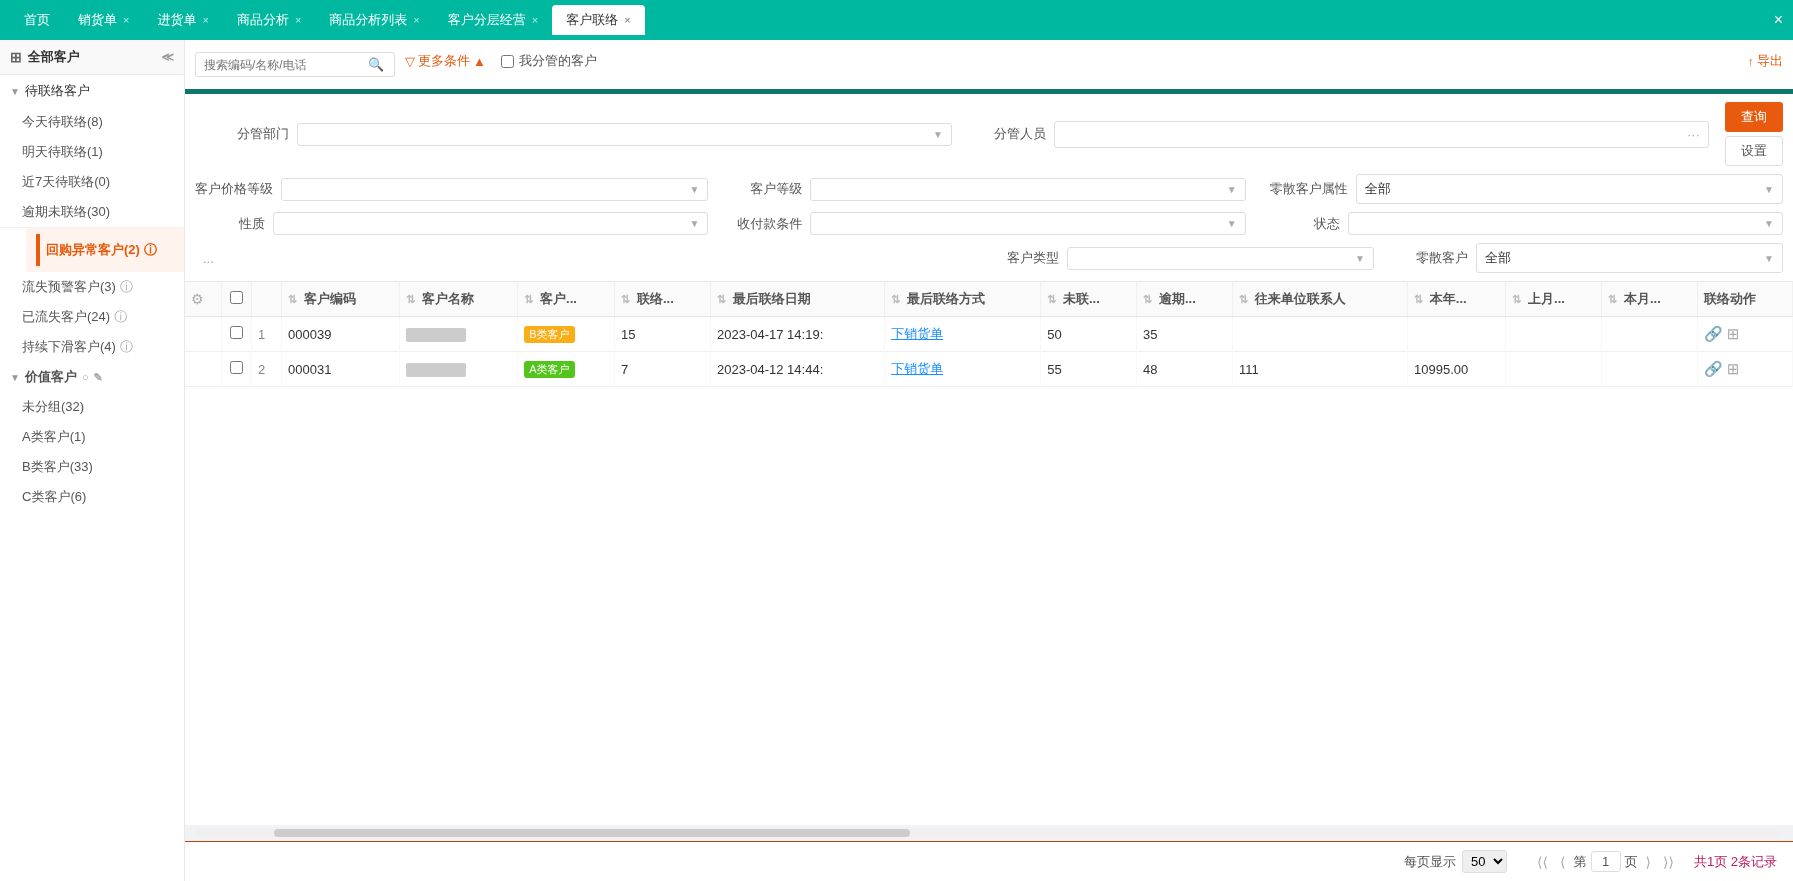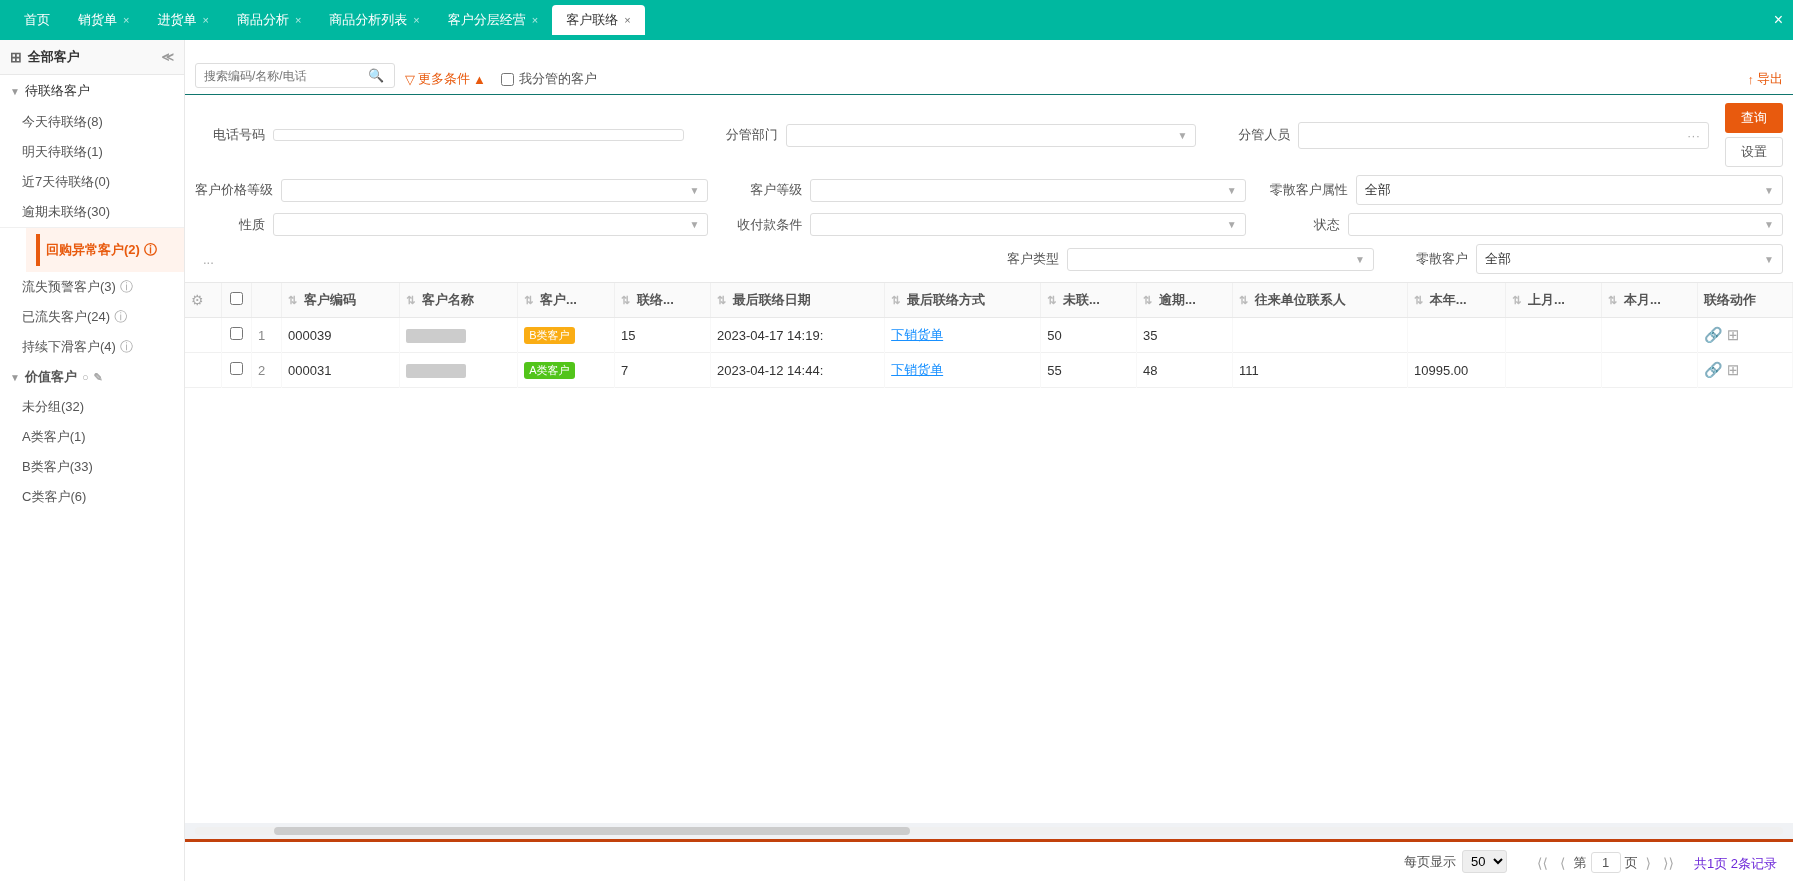--- a/index.html
+++ b/index.html
@@ -74,38 +74,38 @@
     .sidebar-group-header .arrow { margin-right: 5px; font-size: 10px; color: #999; }
     .sidebar-group-header .edit-icon { margin-left: 5px; color: #aaa; font-size: 11px; }
 
     
     .right-content {
       flex: 1; display: flex; flex-direction: column; overflow: hidden;
     }
 
     
     .filter-bar {
-      background: white; border-bottom: 1px solid #0f766e;
-      padding: 6px 10px; display: flex; align-items: flex-end; flex-wrap: nowrap;
+      background: white; border-bottom: 5px solid #0f766e;
+      padding: 12px 10px; display: flex; align-items: flex-start; flex-wrap: nowrap;
     }
     .filter-bar .search-input-wrap {
       display: flex; align-items: center; border: 1px solid #ddd;
       border-radius: 3px; padding: 4px 8px; min-width: 200px;
     }
     .filter-bar .search-input-wrap input {
       border: none; outline: none; font-size: 12px; width: 160px;
     }
     .filter-bar .search-input-wrap .si { color: #e85a0e; margin-left: 4px; cursor: pointer; }
     .filter-bar .more-conditions {
       margin-left: 10px; color: #e85a0e; cursor: pointer; display: flex; align-items: center;
       white-space: nowrap;
     }
     .filter-bar .more-conditions .icon { margin-right: 3px; }
     .filter-bar .my-customers {
-      margin-left: 15px; display: flex; align-items: center; color: #555; cursor: pointer; margin-top: 24px;
+      margin-left: 15px; display: flex; align-items: center; color: #555; cursor: pointer;
     }
     .filter-bar .my-customers input { margin-right: 5px; }
     .filter-bar .export-btn {
       margin-left: auto; color: #e85a0e; cursor: pointer; display: flex; align-items: center;
       white-space: nowrap;
     }
 
     
     .expanded-filters {
       background: white; border-bottom: 1px solid #e8e8e8;
@@ -178,40 +178,40 @@
     .check-col { width: 30px; text-align: center; }
     .num-col { width: 30px; color: #888; }
     .link-cell { color: #1890ff; cursor: pointer; text-decoration: underline; }
     .action-icons { display: flex; gap: 4px; }
     .action-icon {
       color: #aaa; cursor: pointer; font-size: 15px;
     }
 
     
     .pagination-bar {
-      background: white; border-top: 3px solid #c2410c;
-      padding: 8px 16px; display: flex; align-items: flex-end;
+      background: white; border-top: 1px solid #c2410c;
+      padding: 8px 16px; display: flex; align-items: center;
       justify-content: flex-end;
     }
     .pagination-bar .per-page {
       display: flex; align-items: center; margin-right: 20px; color: #555;
     }
     .pagination-bar .per-page select {
       margin: 0 6px; border: 1px solid #ddd; border-radius: 3px; padding: 2px 4px;
     }
     .pagination-bar .page-controls {
       display: flex; align-items: center; gap: 4px; color: #555;
     }
     .pagination-bar .page-btn {
       border: none; background: none; cursor: pointer; color: #aaa; font-size: 14px; padding: 2px 4px;
     }
     .pagination-bar .page-num {
       border: 1px solid #ddd; border-radius: 3px; padding: 2px 8px; min-width: 30px; text-align: center;
     }
-    .pagination-bar .total-info { margin-left: 16px; color: #6d28d9; }
+    .pagination-bar .total-info { margin-left: 16px; color: #be185d; }
 
     
     .h-scrollbar {
       height: 8px; background: #f0f0f0; border-radius: 4px;
       margin: 4px 10px; position: relative; overflow: hidden;
     }
     .h-scrollbar-thumb {
       height: 8px; background: #ccc; border-radius: 4px;
       width: 40%; margin-left: 5%;
     }
@@ -330,24 +330,20 @@
       </div>
       <div class="export-btn">
         <span style="margin-right:3px;">↑</span>
         <span>导出</span>
       </div>
     </div>
 
     <div class="expanded-filters" style="position:relative;">
 
       <div class="filter-row">
-        <div class="filter-cell">
-          <span class="label">电话号码</span>
-          <div class="filter-input" style="flex:1;"></div>
-        </div>
         <div class="filter-divider"></div>
         <div class="filter-cell">
           <span class="label">分管部门</span>
           <div class="filter-select">
             <span></span>
               <span class="chevron">▼</span>
           </div>
         </div>
         <div class="filter-divider"></div>
         <div class="filter-cell">

